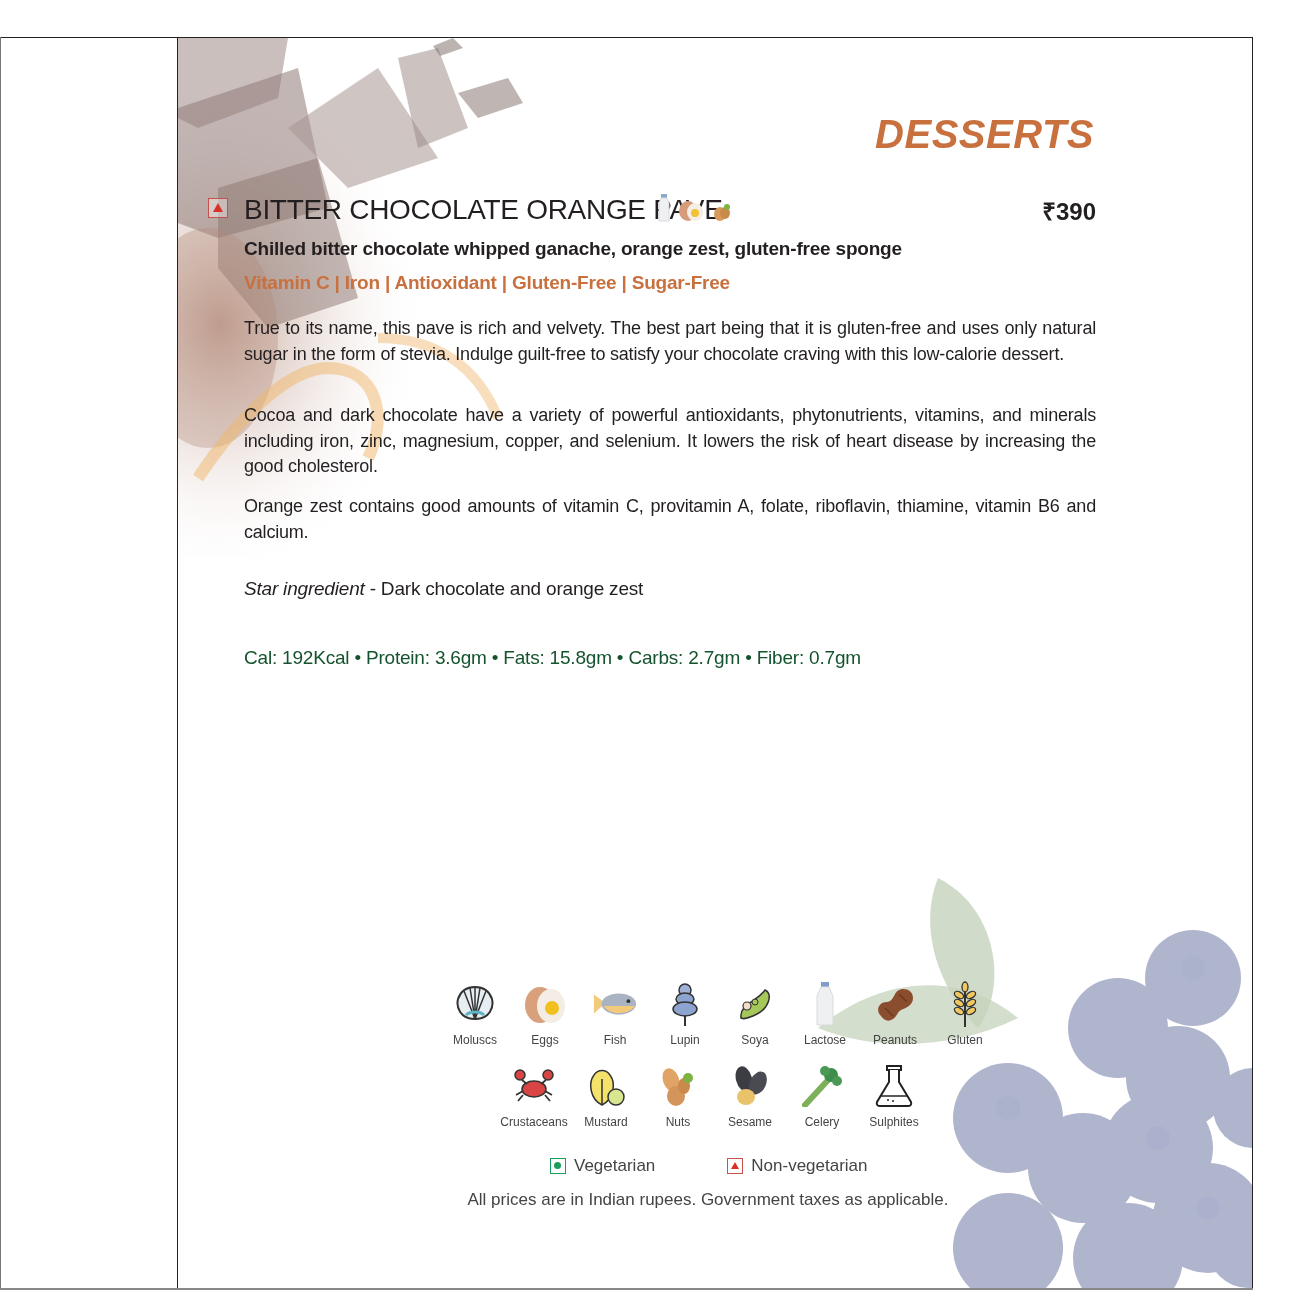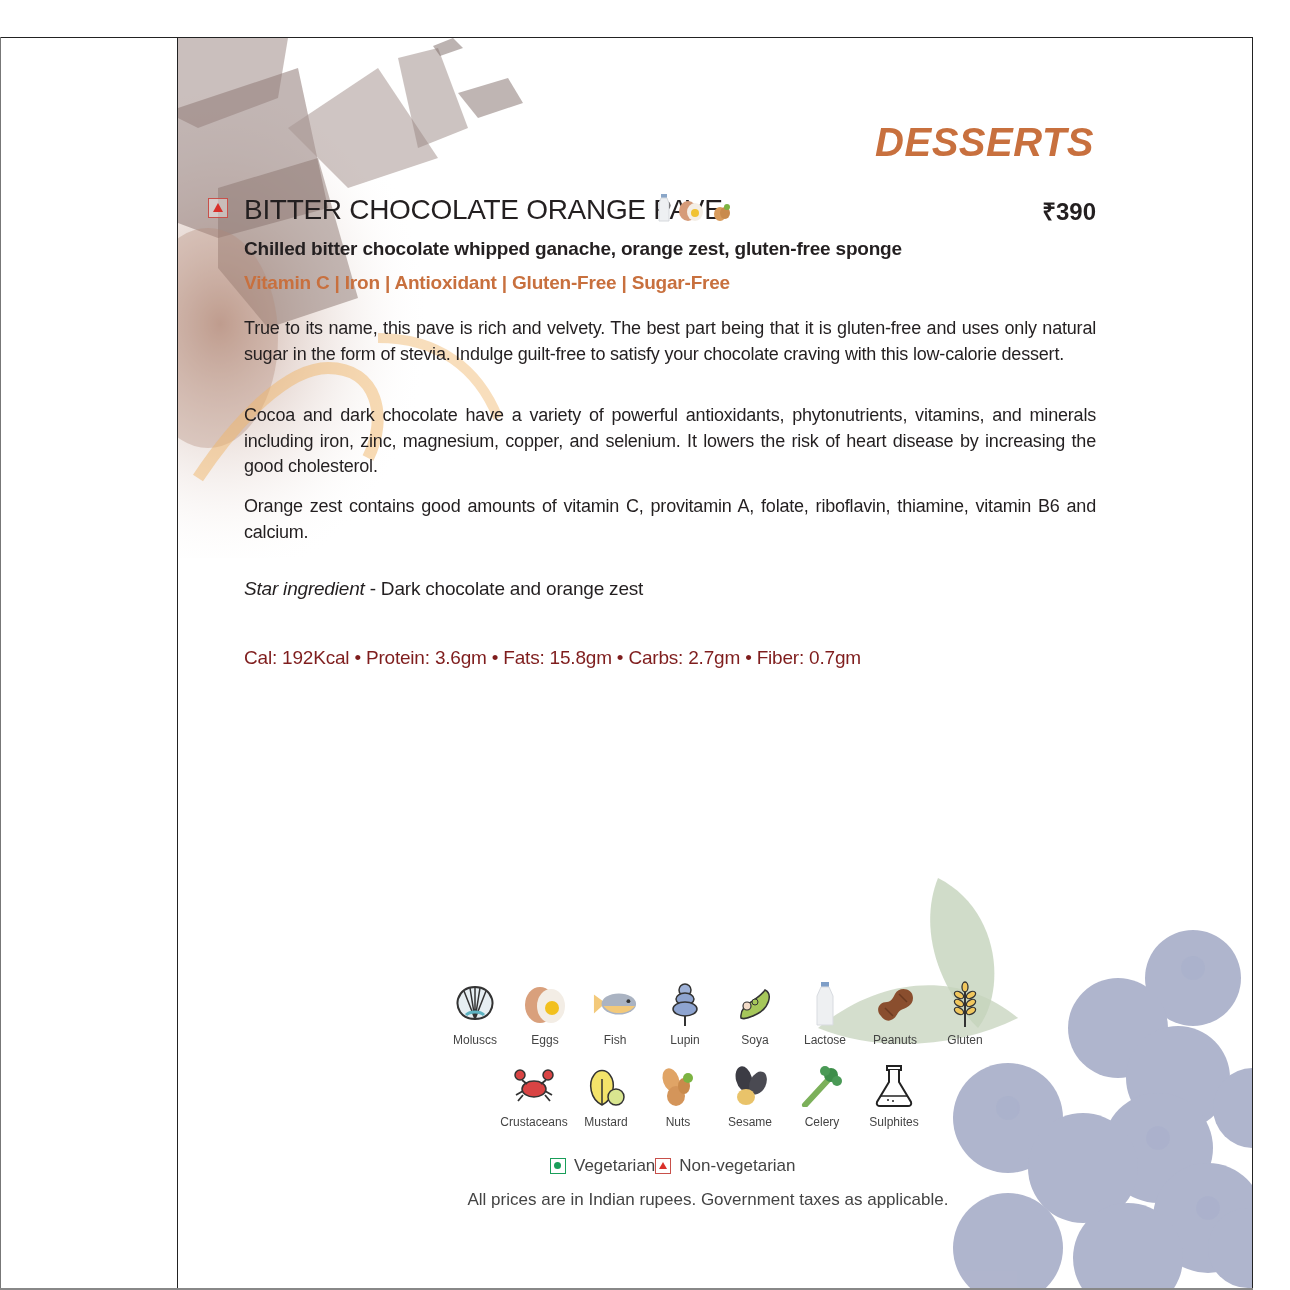--- a/index.html
+++ b/index.html
@@ -14,53 +14,53 @@
   .frame-bottom { position:absolute; left:0; top:1288px; width:1253px; height:2px; background:#888; }
 
   .page { position:absolute; left:178px; top:38px; width:1074px; height:1250px; overflow:hidden; background:#fff; }
 
   
   .bg-choc { position:absolute; left:0; top:0; width:420px; height:520px; }
   .bg-berries { position:absolute; left:620px; top:830px; width:460px; height:430px; }
 
   .content { position:absolute; left:0; top:0; width:1074px; height:1250px; }
 
-  .section-title { position:absolute; right:158px; top:82px; font-size:40px; font-weight:bold; font-style:italic;
+  .section-title { position:absolute; right:158px; top:74px; font-size:40px; font-weight:bold; font-style:italic;
                    color:#c8703e; letter-spacing:0.5px; }
 
   .dish-head { position:absolute; left:30px; top:156px; width:888px; height:34px; }
   .nonveg-mark { position:absolute; left:0; top:4px; width:20px; height:20px; border:1.5px solid #c8504a; box-sizing:border-box; background:rgba(255,255,255,0.4); }
   .nonveg-mark::after { content:""; position:absolute; left:4px; top:4px; width:0; height:0;
                         border-left:5px solid transparent; border-right:5px solid transparent; border-bottom:9px solid #d9302a; }
   .dish-name { position:absolute; left:36px; top:0; font-size:28px; font-weight:normal; color:#231f20; letter-spacing:-0.3px; white-space:nowrap; }
   .dish-allergens { position:absolute; left:450px; top:0; display:flex; gap:8px; align-items:flex-end; height:28px; }
   .dish-price { position:absolute; right:0; top:0; font-size:24px; font-weight:bold; color:#231f20; }
 
   .dish-sub { position:absolute; left:66px; top:200px; font-size:19px; font-weight:bold; color:#231f20; letter-spacing:-0.2px; }
   .dish-tags { position:absolute; left:66px; top:234px; font-size:19px; font-weight:bold; color:#c8703e; letter-spacing:-0.2px; }
 
   .para { position:absolute; left:66px; width:852px; font-size:18px; line-height:25.5px; color:#231f20; text-align:justify; letter-spacing:-0.2px; }
   .p1 { top:278px; }
   .p2 { top:365px; }
   .p3 { top:456px; }
 
   .star { position:absolute; left:66px; top:537px; font-size:19px; line-height:27px; color:#231f20; letter-spacing:-0.2px; }
   .star i { font-style:italic;margin-top:36px; }
-  .nutrition { position:absolute; left:66px; top:609px; font-size:19px; color:#7f1d1d; letter-spacing:-0.2px; }
+  .nutrition { position:absolute; left:66px; top:609px; font-size:19px; color:#14532d; letter-spacing:-0.2px; }
 
   
   .allergen-row { position:absolute; display:flex; }
   .row1 { left:262px; top:943px; }
   .row2 { left:320px; top:1025px; }
   .allergen { width:70px; display:flex; flex-direction:column; align-items:center; }
   .allergen .ic { width:46px; height:46px; display:flex; align-items:center; justify-content:center; }
   .allergen .lbl { margin-top:6px; font-size:12px; color:#444; white-space:nowrap; }
   .row2 .allergen { width:72px; }
 
-  .legend { position:absolute; left:372px; top:1118px; display:flex; font-size:17px; color:#444; }
+  .legend { position:absolute; left:372px; top:1118px; display:flex; gap:72px; font-size:17px; color:#444; }
   .legend-item { display:flex; align-items:center; gap:8px; }
   .veg-mark { width:16px; height:16px; border:1.5px solid #1a9e5a; box-sizing:border-box; position:relative; }
   .veg-mark::after { content:""; position:absolute; left:3px; top:3px; width:7px; height:7px; border-radius:50%; background:#1a9e5a; }
   .nv-mark { width:16px; height:16px; border:1.5px solid #c8504a; box-sizing:border-box; position:relative; }
   .nv-mark::after { content:""; position:absolute; left:2.5px; top:3px; width:0; height:0;
                     border-left:4px solid transparent; border-right:4px solid transparent; border-bottom:7px solid #d9302a; }
 
   .footer { position:absolute; left:230px; top:1150px; width:600px; text-align:center; font-size:17px; line-height:24px; color:#444; }
 </style>
 </head>

